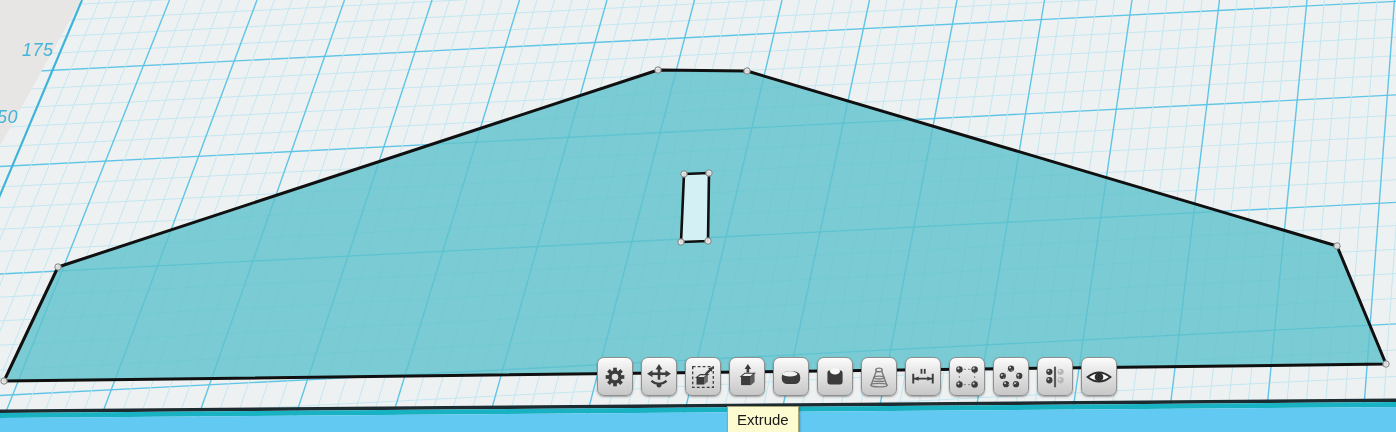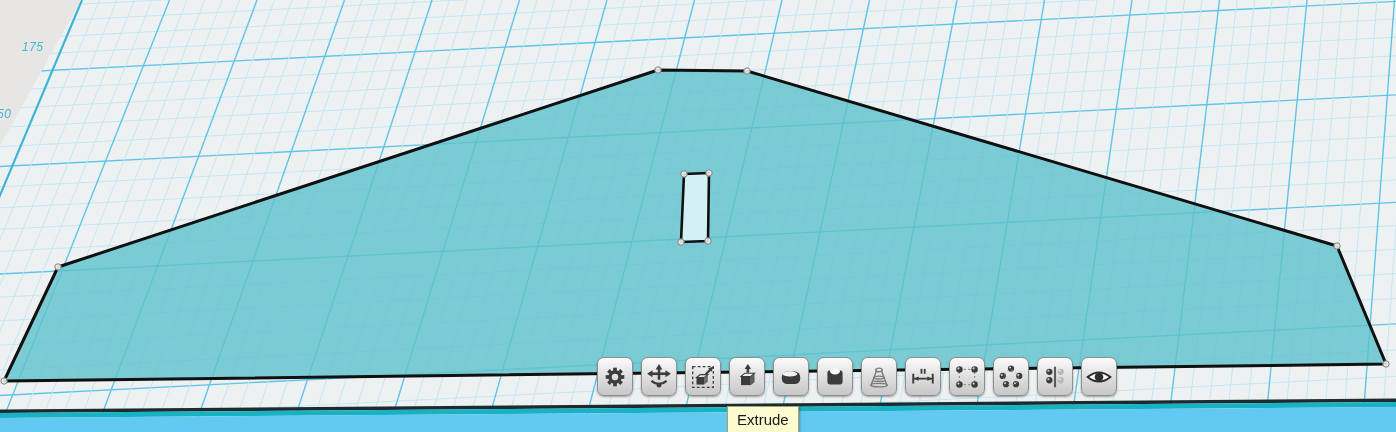--- a/index.html
+++ b/index.html
@@ -1,19 +1,19 @@
 <!DOCTYPE html>
 <html><head>
 <meta charset="utf-8">
 <style>
   html,body{margin:0;padding:0;background:#e7e6e5;}
   #stage{position:relative;width:1396px;height:432px;overflow:hidden;
          font-family:"Liberation Sans",sans-serif;background:#e7e6e5;}
   #scene-svg{position:absolute;left:0;top:0;}
-  .ruler-label{position:absolute;font-style:italic;font-size:12px;color:#45b4d6;
+  .ruler-label{position:absolute;font-style:italic;font-size:18px;color:#45b4d6;
                letter-spacing:.5px;user-select:none;}
   #toolbar{position:absolute;left:597px;top:357px;display:flex;gap:8px;}
   .tool-btn{width:36px;height:39px;border-radius:7px;border:1px solid #8f8f8f;
             background:linear-gradient(#fbfbfb,#e2e2e2 45%,#c7c7c7);
             box-shadow:0 1px 2px rgba(0,0,0,.35), inset 0 1px 0 rgba(255,255,255,.8);
             display:flex;align-items:center;justify-content:center;padding:0;cursor:pointer;box-sizing:border-box;}
   .tool-btn svg{display:block;}
   #tooltip{position:absolute;left:727px;top:406px;background:#fdfbd0;
            border:1px solid #a8a377;color:#1a1a1a;font-size:15px;line-height:1;
            padding:5px 9px 6px 9px;box-shadow:1px 1px 2px rgba(0,0,0,.3);white-space:nowrap;}

